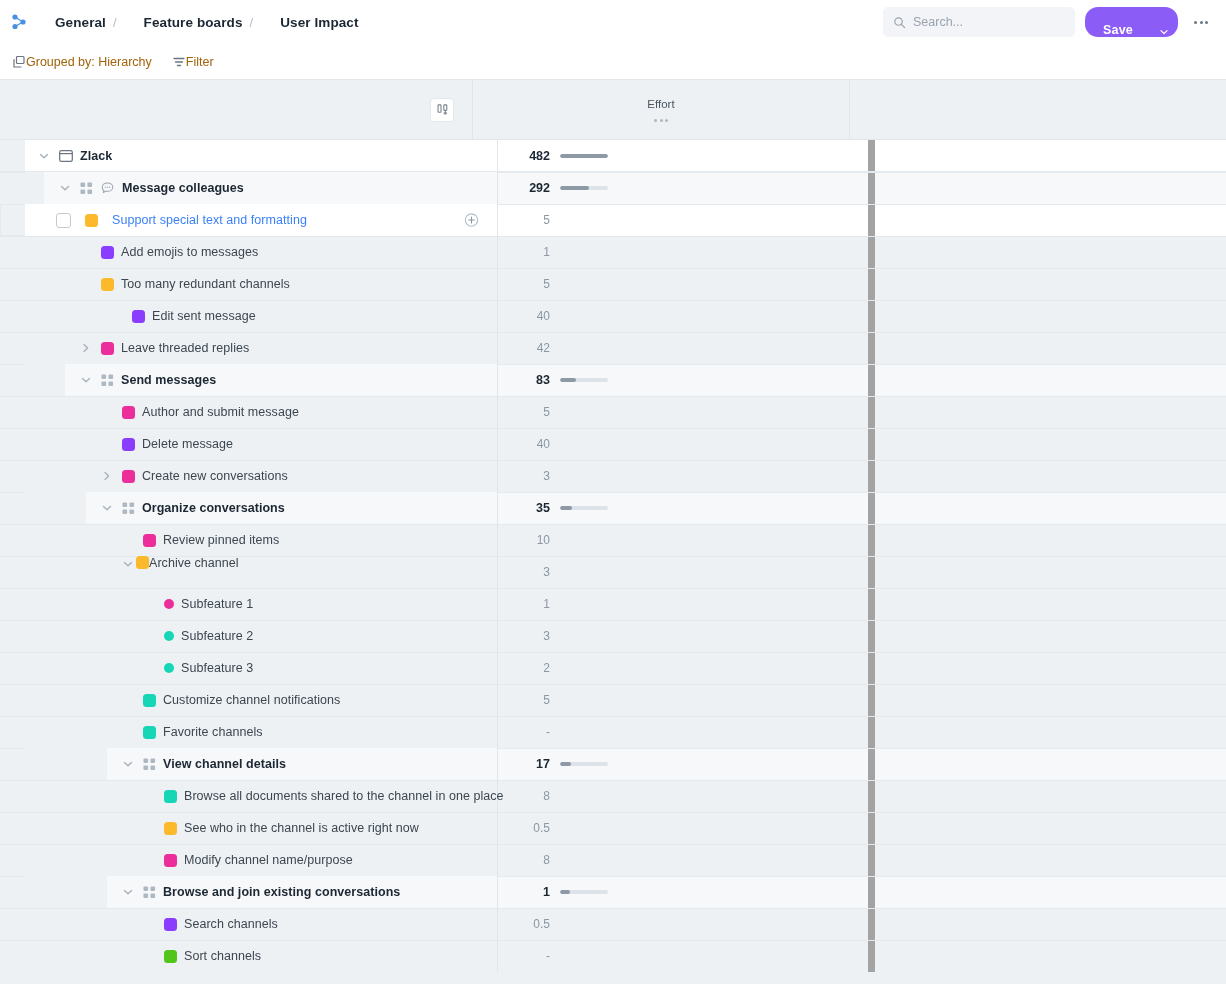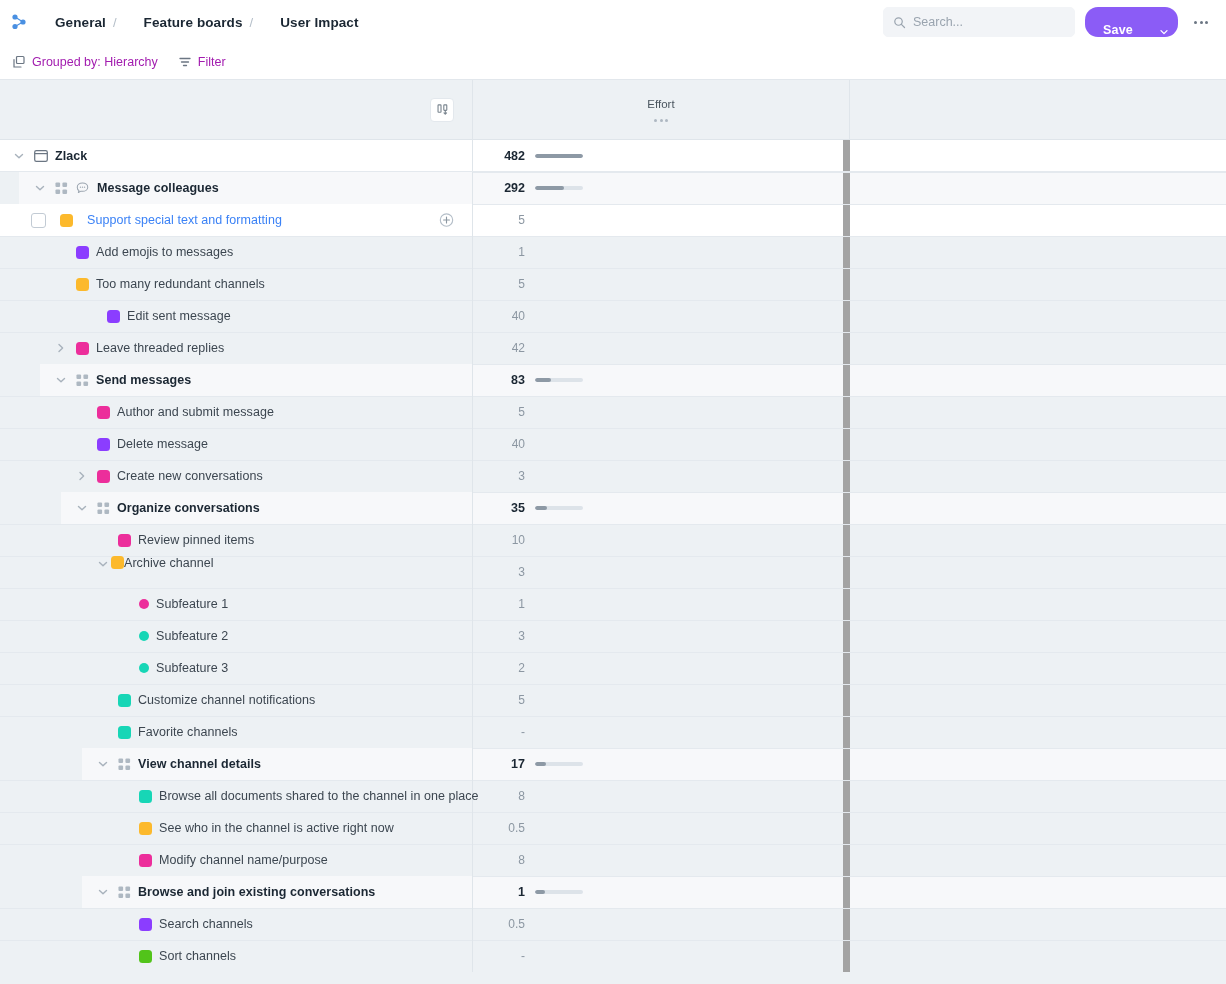--- a/index.html
+++ b/index.html
@@ -65,22 +65,22 @@
   }
   .kebab i { width: 3px; height: 3px; border-radius: 50%; background: #6B7683; display:block; }
 
   
   .subbar {
     height: 36px; background: #FFFFFF;
     display: flex; align-items: center; gap: 20px;
     padding: 0 12px; border-bottom: 1px solid #E2E7EC;
   }
   .subbar-item {
-    display: flex; align-items: center; gap: 6px;
-    font-size: 12.5px; color: #a21caf; cursor: pointer;
+    display: flex; align-items: center; 
+    font-size: 12.5px; color: #a16207; cursor: pointer;
   }
   .subbar-item svg { display: block; flex: none; }
 
   
   .colhead {
     height: 60px; background: #EDF1F4; display: flex;
     border-bottom: 1px solid #DFE5EA;
   }
   .colhead-left {
     width: 473px; border-right: 1px solid #DFE5EA;
@@ -104,21 +104,21 @@
   .colhead-rest { flex: 1; }
 
   
   .tree { background: #EDF1F4; }
   .row {
     height: 32px; display: flex; align-items: stretch;
     position: relative;
   }
   .row-name {
     width: 473px; display: flex; align-items: center;
-    position: relative; border-right: 1px solid #DFE5EA;
+    position: relative; border-right: 1px solid #DFE5EA; margin-left: 25px;
   }
   .row-metric {
     width: 377px; display: flex; align-items: center;
     border-right: 7px solid #a3a3a3;
     padding-left: 18px; gap: 10px;
   }
   .row-rest { flex: 1; }
 
   
   .row.group .row-name,

